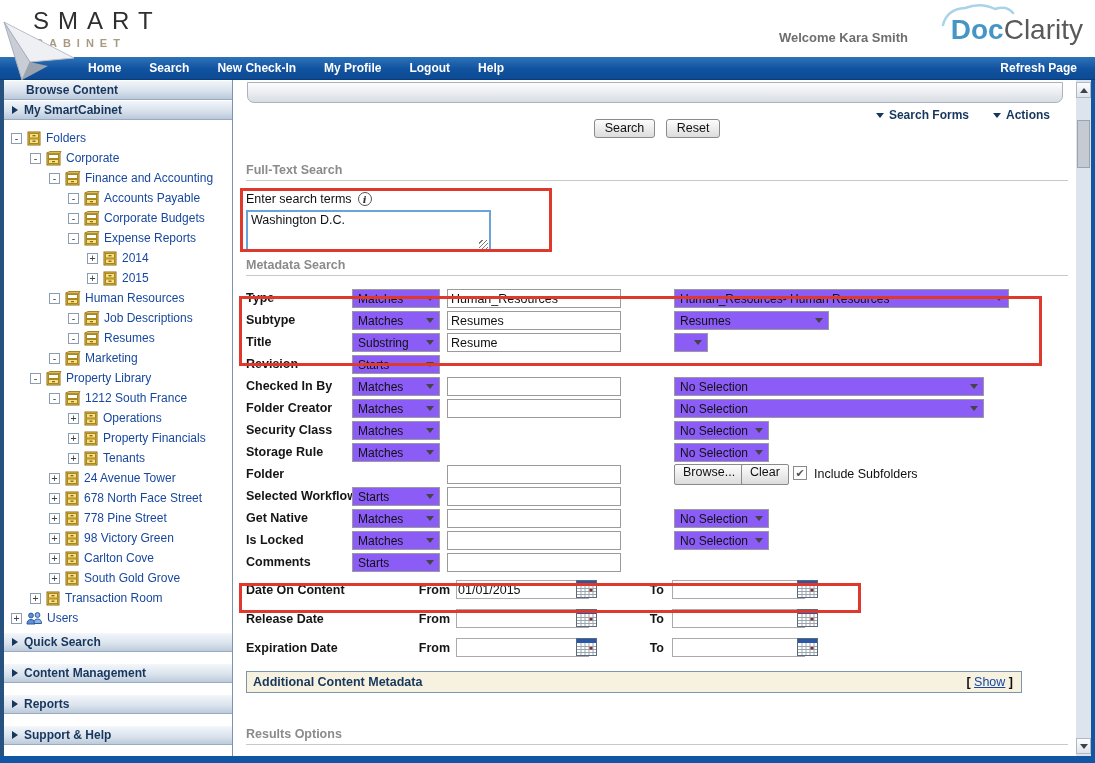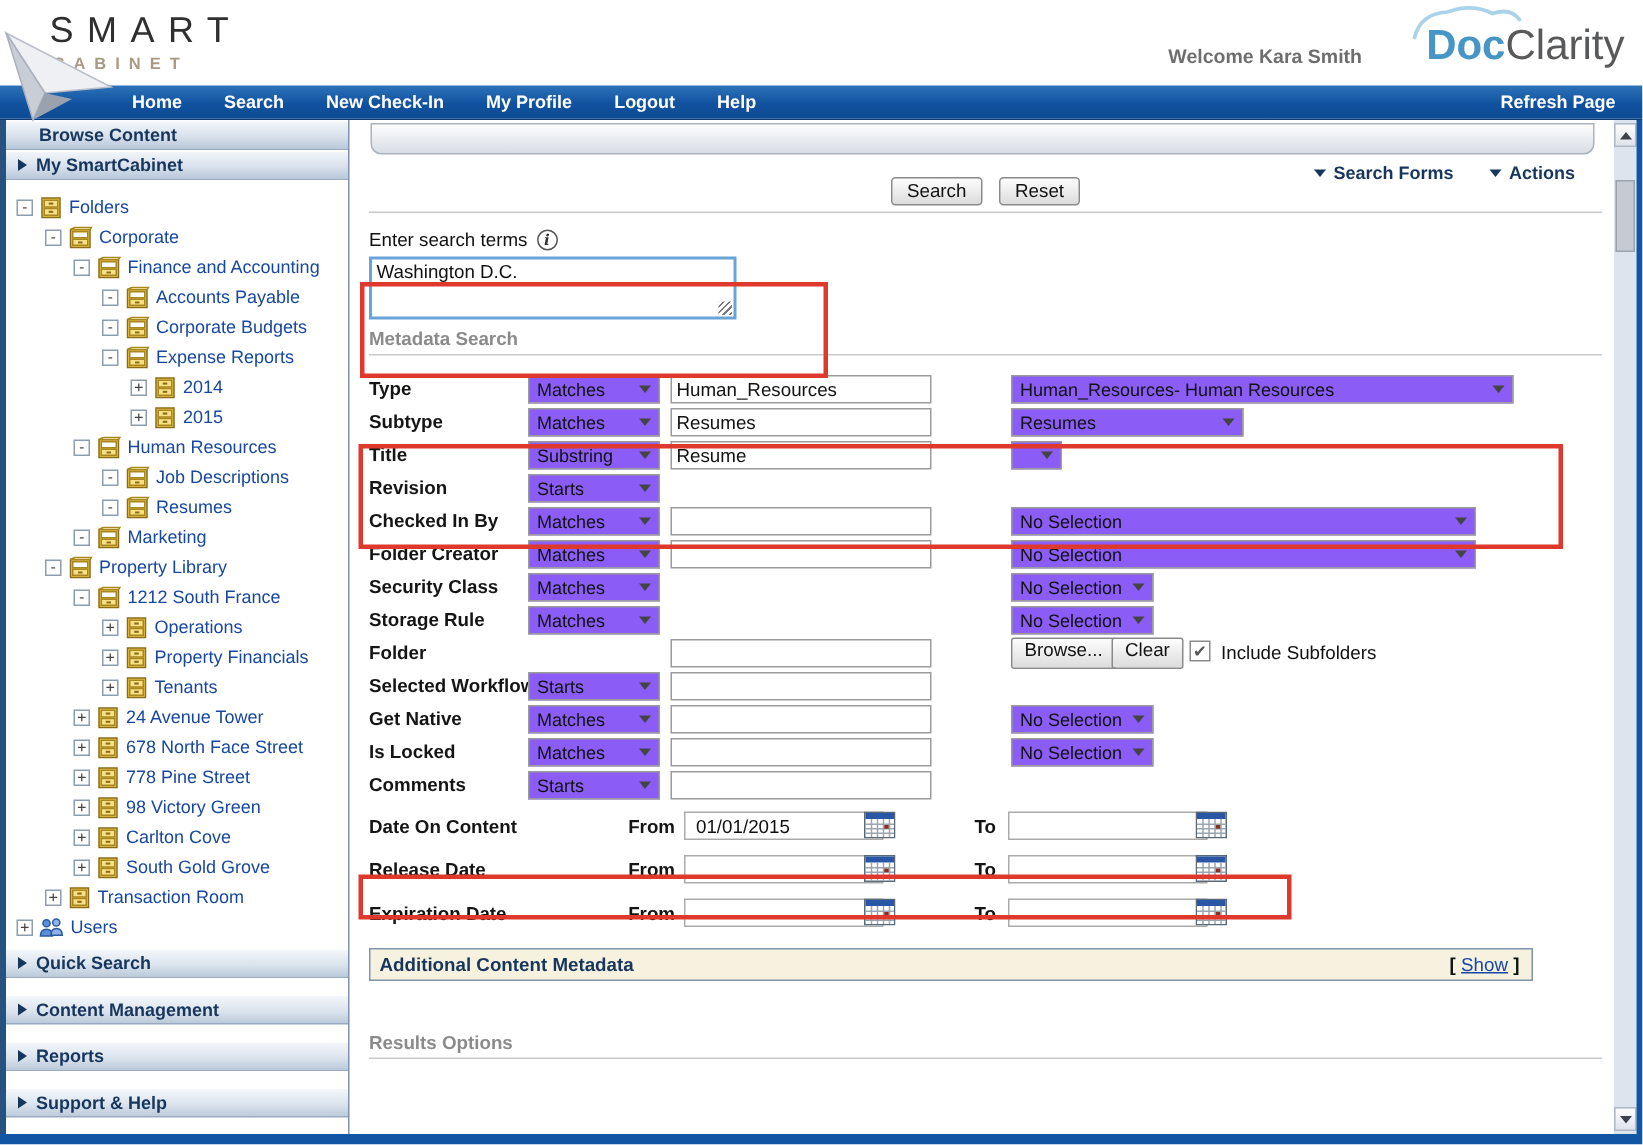--- a/index.html
+++ b/index.html
@@ -94,21 +94,21 @@
     border:1px solid #8a8a8a; border-radius:2px; background:linear-gradient(#fdfdfd, #dcdcdc); cursor:pointer; }
   .chk { position:absolute; left:555px; top:2px; width:14px; height:14px; border:1px solid #8a8a8a;
     background:#fdfdfd; display:flex; align-items:center; justify-content:center;
     font-size:11px; color:#555; cursor:pointer; }
   .chk-label { position:absolute; left:576px; top:3px; font-size:12.5px; color:#111; }
 
   .drow { position:relative; height:29px; font-size:12.5px; }
   .dlabel { position:absolute; left:8px; top:5px; font-weight:bold; color:#151515; }
   .flabel { position:absolute; left:150px; top:5px; width:62px; text-align:right; font-weight:bold; color:#151515; }
   .dinput { position:absolute; top:2px; width:133px; height:19px; border:1px solid #aaa;
-    font-family:"Liberation Sans", sans-serif; font-size:12.5px; padding:0 7px; color:#111; }
+    font-family:"Liberation Sans", sans-serif; font-size:12.5px; padding:0 1px; color:#111; }
   .dinput.from { left:218px; }
   .dinput.to { left:434px; }
   .cal { position:absolute; top:2px; cursor:pointer; display:flex; }
   .cal.c1 { left:338px; }
   .cal.c2 { left:559px; }
   .tlabel { position:absolute; left:398px; top:5px; width:28px; text-align:right; font-weight:bold; color:#151515; }
 
   .acm { margin:6px 0 0 8px; width:776px; height:22px; background:#f6f2df; border:1px solid #7f94ad;
     display:flex; align-items:center; font-size:12.5px; }
   .acm-label { font-weight:bold; color:#17365d; padding-left:6px; }
@@ -532,20 +532,21 @@
           <span class="chev"></span>
           <span>Actions</span>
         </span>
       </div>
 
     <div class="btn-row">
       <span class="btn">Search</span>
       <span class="btn">Reset</span>
     </div>
 
+    <div class="sec-hd" style="margin-top:25px;">Full-Text Search</div>
     <div class="sec-hr"></div>
 
     <div class="ft-label-row">
       <span>Enter search terms</span>
       <span class="info">i</span>
     </div>
     <div class="ta-wrap">
       <textarea style="">Washington D.C.</textarea>
       <span class="grip"></span>
     </div>

